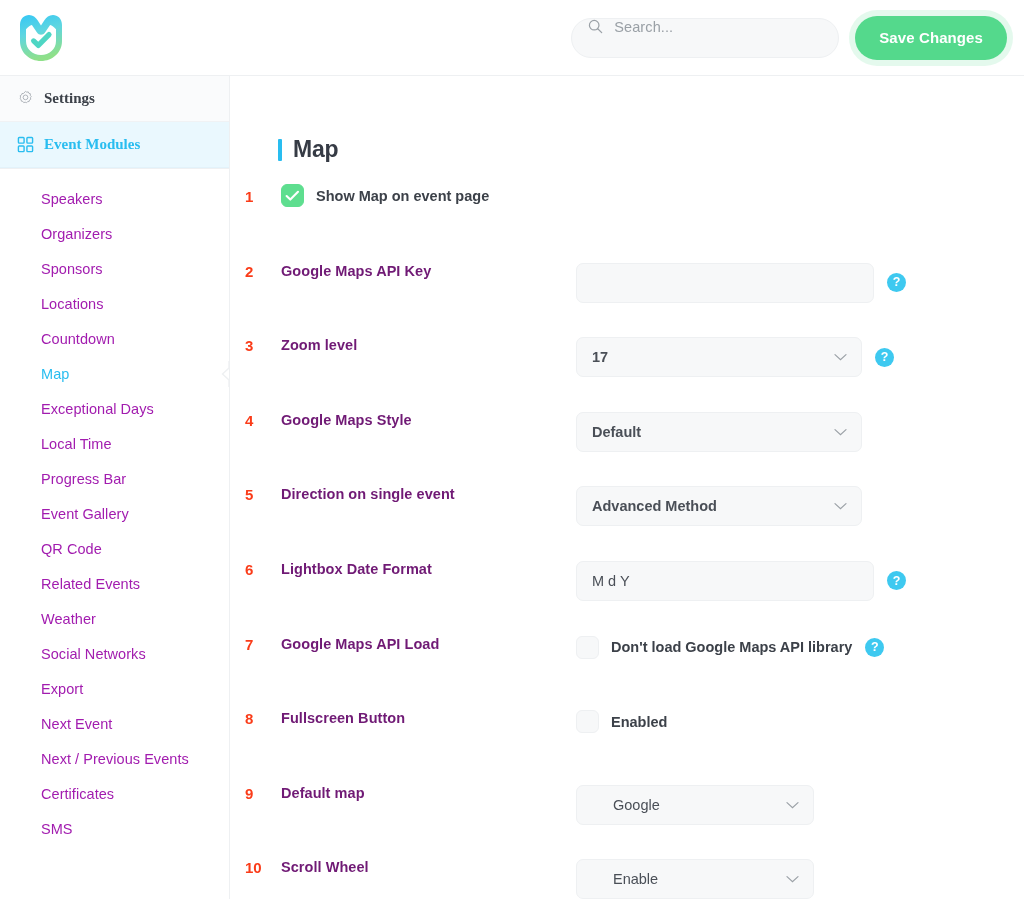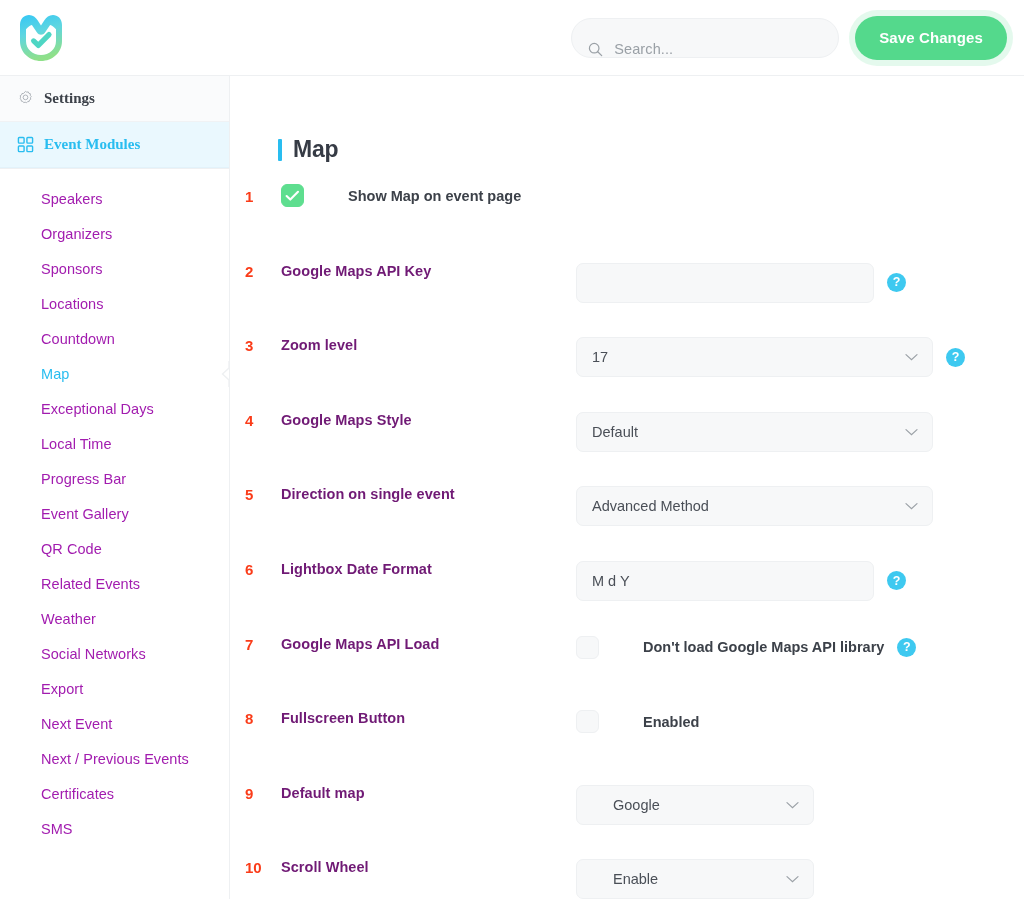--- a/index.html
+++ b/index.html
@@ -27,21 +27,21 @@
   }
   .logo { width:48px; height:50px; display:block; }
 
   .topbar-right {
     flex:1; height:76px; display:flex; align-items:center; justify-content:flex-end;
     padding-right:17px; gap:16px;
   }
   .search-box {
     width:268px; height:40px; border-radius:20px;
     background:#f7f8f9; border:1px solid #eef0f2;
-    display:flex; align-items:flex-end; padding:0 16px; gap:11px;
+    display:flex; align-items:flex-start; padding:0 16px; gap:11px;
   }
   .search-icon { width:15px; height:15px; flex:none; display:block; }
   .search-text {
     font-size:14.5px; color:#9aa0a6; letter-spacing:0.1px;
   }
   .save-btn {
     height:44px; padding:0 24px; border-radius:22px;
     background:#54d98c; color:#fff; border:none;
     font-size:15px; font-weight:bold; letter-spacing:0.1px;
     display:flex; align-items:center; justify-content:center;
@@ -113,42 +113,42 @@
     font-size:14.5px; color:#4a4f57; cursor:text;
   }
   .field.w298 { width:298px; }
   .select {
     height:40px; border-radius:7px;
     background:#f7f8f9; border:1px solid #eef0f2;
     display:flex; align-items:center; justify-content:space-between;
     padding:0 14px 0 15px;
     font-size:14.5px; color:#4a4f57; cursor:pointer;
   }
-  .select.w298 { width:357px; }
+  .select.w298 { width:286px;font-weight:bold; }
   .select.w238 { width:238px;padding-left:36px; }
   .chev { width:13px; height:8px; flex:none; display:block; }
 
   .help {
     width:19px; height:19px; border-radius:50%;
     background:#3ec9f0; color:#fff;
     font-size:12.5px; font-weight:bold;
     display:flex; align-items:center; justify-content:center;
     cursor:pointer; flex:none; line-height:1;
   }
 
   .cb-row { display:flex; align-items:center; gap:12px; }
   .cbox {
     width:23px; height:23px; border-radius:6px;
     background:#f7f8f9; border:1px solid #eef0f2; flex:none; cursor:pointer;
   }
   .cbox.checked {
     background:#5ede8f; border-color:#5ede8f;
     display:flex; align-items:center; justify-content:center;
   }
-  .cb-label { font-size:14.5px; font-weight:bold; color:#3c4149;margin-left:32px; }
+  .cb-label { font-size:14.5px; font-weight:bold; color:#3c4149; }
 
   
   .row-inline { position:absolute; left:50px; top:-4px; }
 </style>
 </head>
 <body>
 
 <div class="app">
 
   <div class="topbar">

